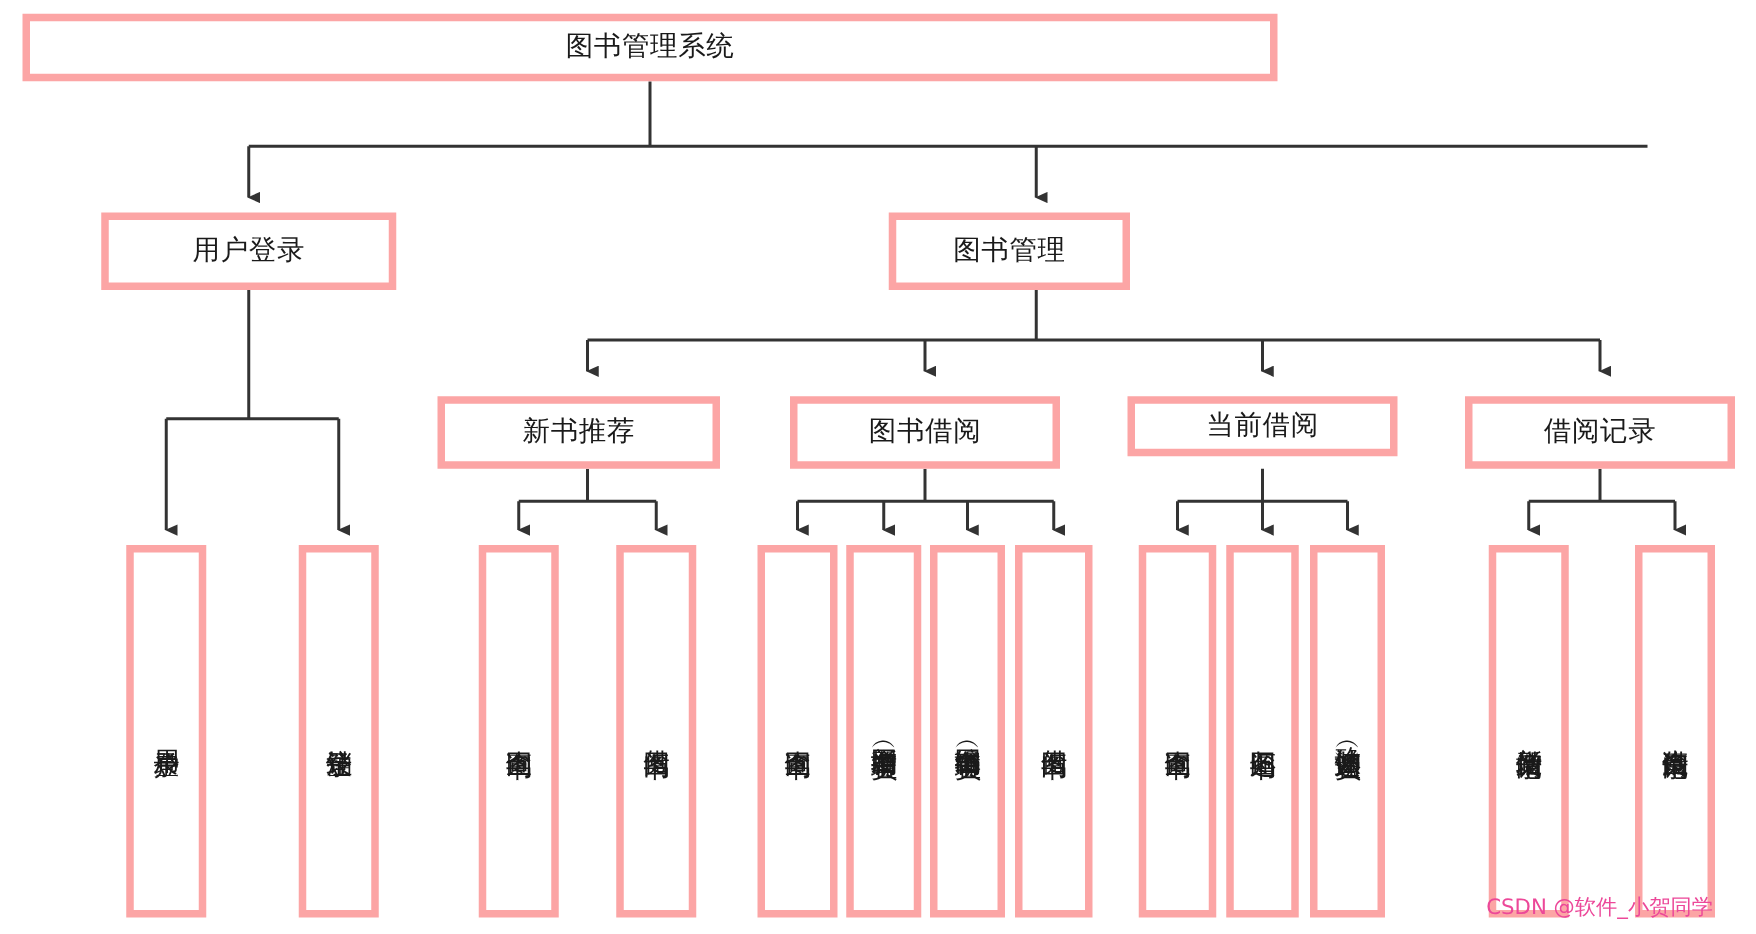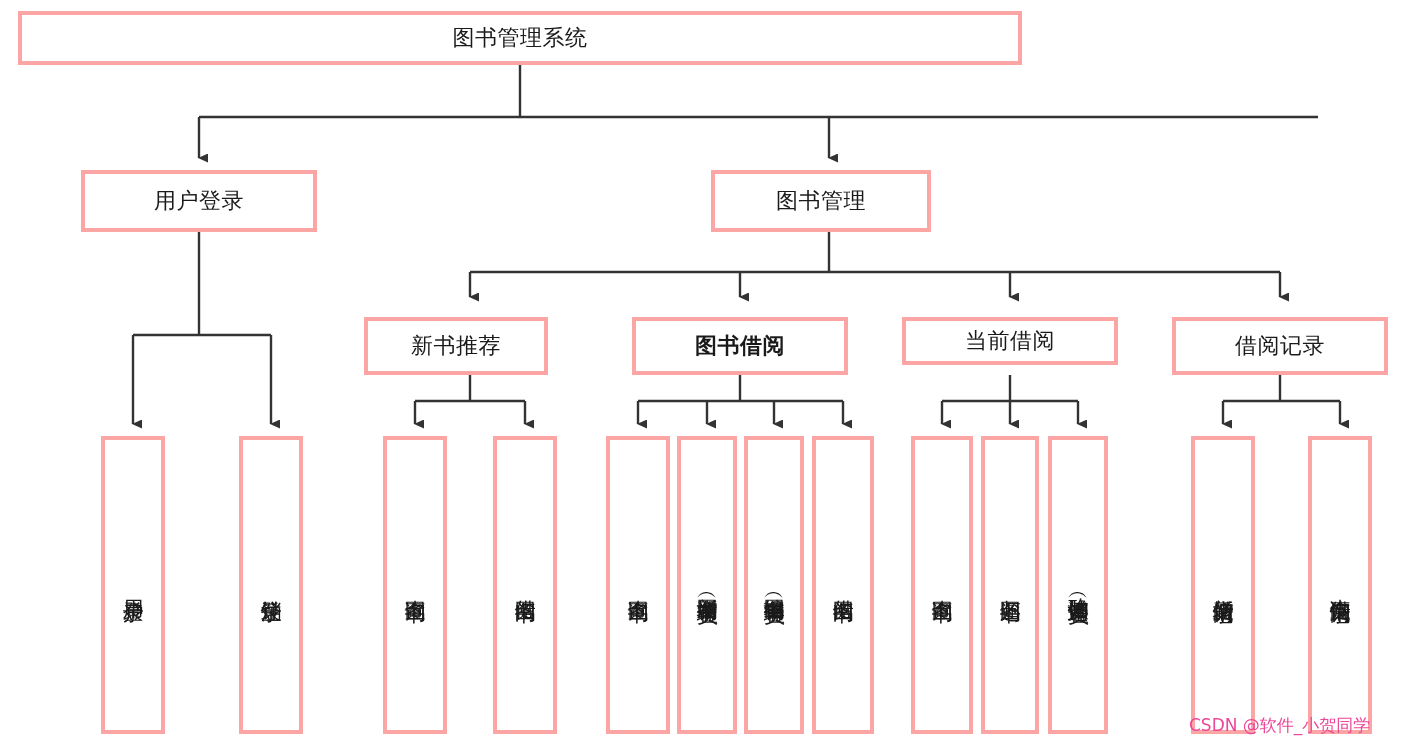--- a/index.html
+++ b/index.html
@@ -22,21 +22,21 @@
     left: 0;
     top: 0;
     width: 1405px;
     height: 747px;
     pointer-events: none;
   }
   .node {
     position: absolute;
     box-sizing: border-box;
     background: #ffffff;
-    border: 4px solid #fca5a5;
+    border: 6px solid #fca5a5;
     display: flex;
     align-items: center;
     justify-content: center;
     text-align: center;
     color: #1a1a1a;
     z-index: 2;
   }
   .node-h {
     font-size: 22px;
     line-height: 1.15;
@@ -121,28 +121,28 @@
     </g>
   </svg>
 
   <div class="node node-h" style="left:18px; top:11px; width:1004px; height:54px;">
     <span class="node-label">图书管理系统</span>
   </div>
 
   <div class="node node-h" style="left:81px; top:170px; width:236px; height:62px;">
     <span class="node-label">用户登录</span>
   </div>
-  <div class="node node-h" style="left:711px; top:170px; width:220px; height:62px;">
+  <div class="node node-h" style="left:711px; top:170px; width:193px; height:62px;">
     <span class="node-label">图书管理</span>
   </div>
 
-  <div class="node node-h" style="left:364px; top:317px; width:184px; height:58px;">
+  <div class="node node-h" style="left:350px; top:317px; width:226px; height:58px;">
     <span class="node-label">新书推荐</span>
   </div>
-  <div class="node node-h" style="left:632px; top:317px; width:216px; height:58px;font-weight:bold;">
+  <div class="node node-h" style="left:632px; top:317px; width:216px; height:58px;">
     <span class="node-label">图书借阅</span>
   </div>
   <div class="node node-h" style="left:902px; top:317px; width:216px; height:48px;">
     <span class="node-label">当前借阅</span>
   </div>
   <div class="node node-h" style="left:1172px; top:317px; width:216px; height:58px;">
     <span class="node-label">借阅记录</span>
   </div>
 
   <div class="node node-v" style="left:101px; top:436px; width:64px; height:298px;">

